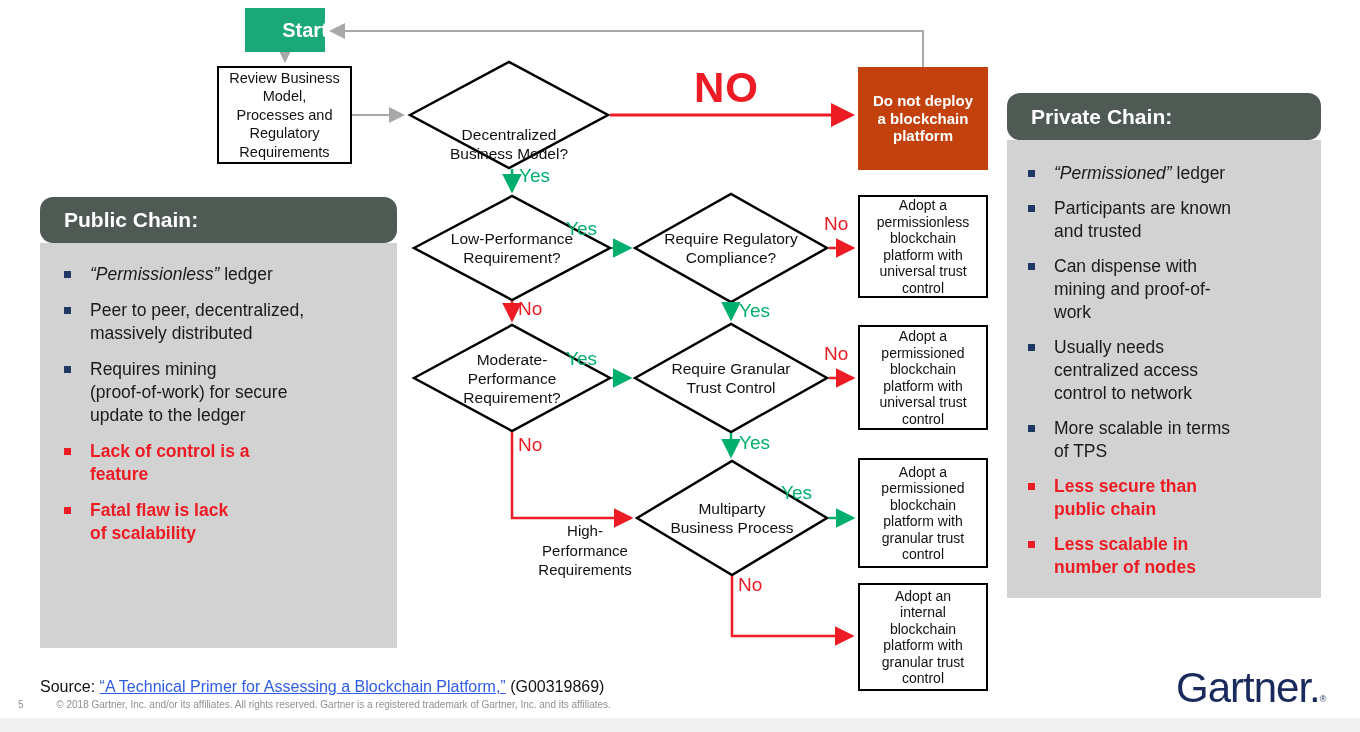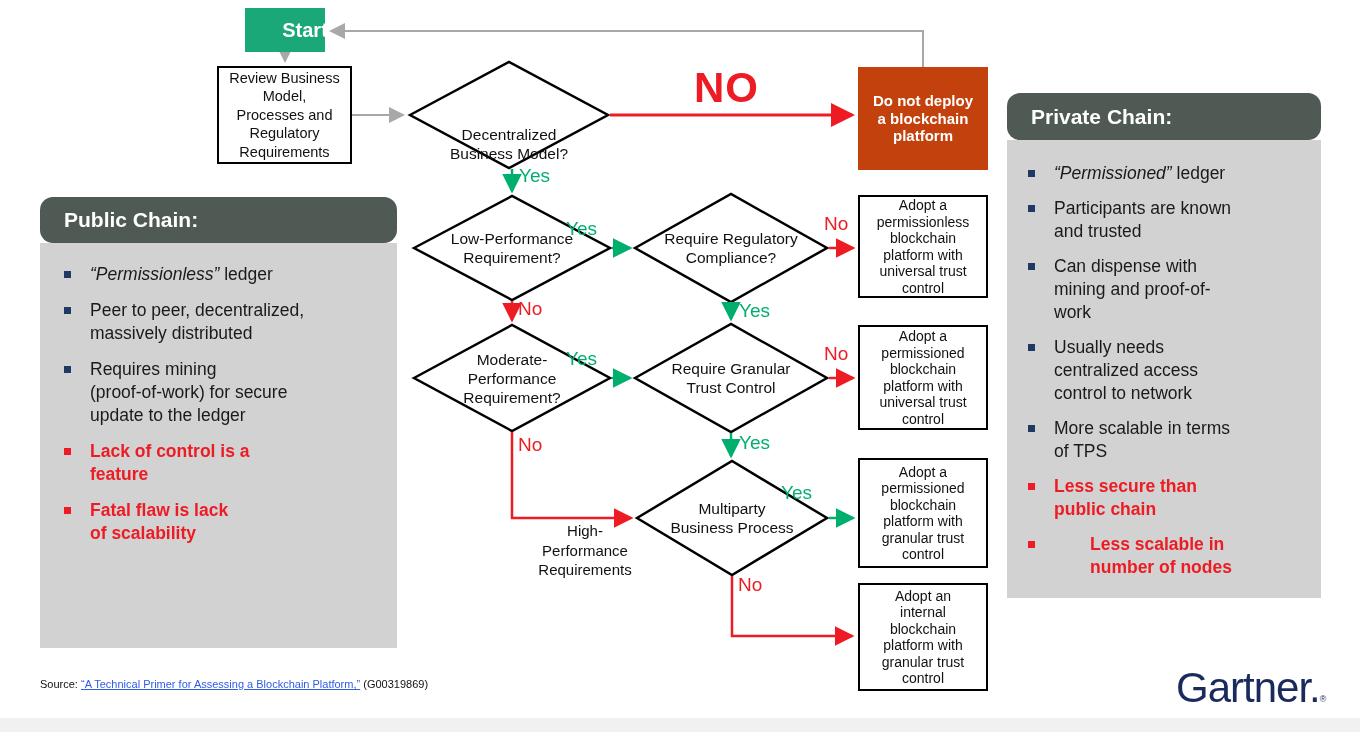--- a/index.html
+++ b/index.html
@@ -21,21 +21,21 @@
   .panel-header { background:#4E5A53; color:#fff; font-weight:bold; font-size:21px; display:flex; align-items:center; padding-left:24px;border-radius:13px; }
   .panel-body { background:#D2D2D2; }
   .panel ul { list-style:none; }
   .panel li { display:flex; margin-bottom:13px; }
   .bullet-sq { flex:0 0 auto; width:7px; height:7px; background:#1F3864; margin:8px 0 0 24px; }
   .panel li .btxt { margin-left:19px; font-size:17.5px; line-height:23px; color:#1a1a1a; white-space:pre-line; }
   .panel li.red .bullet-sq { background:#ED1C24; }
   .panel li.red .btxt { color:#ED1C24; font-weight:bold; }
   .it { font-style:italic; }
 
-  .src-line { position:absolute; left:40px; top:678px; font-size:11px; color:#111; }
+  .src-line { position:absolute; left:40px; top:678px; font-size:16px; color:#111; }
   .src-line a { color:#2F5CE6; text-decoration:underline; }
   .copy-line { position:absolute; left:18px; top:699px; font-size:10px; color:#909090; }
   .copy-line .pgnum { margin-right:30px; }
   .logo { position:absolute; left:1176px; top:664px; font-size:42px; font-weight:normal; color:#1B2A5C; letter-spacing:-1px; }
   .logo .reg { font-size:9px; letter-spacing:0; vertical-align:baseline; }
   .bottom-strip { position:absolute; left:0; top:718px; width:1360px; height:14px; background:#F1F1F2; }
   .hp-note { position:absolute; left:505px; top:521px; width:160px; text-align:center; white-space:pre-line; font-size:15px; line-height:19.5px; color:#111; }
 </style>
 </head>
 <body>
@@ -208,32 +208,36 @@
         <li style="margin-bottom:12px;">
           <span class="bullet-sq" style="margin-left:21px;"></span>
           <span class="btxt">More scalable in terms
 of TPS</span>
         </li>
         <li class="red" style="margin-bottom:12px;">
           <span class="bullet-sq" style="margin-left:21px;"></span>
           <span class="btxt">Less secure than
 public chain</span>
         </li>
-        <li class="red" style="margin-bottom:12px;gap:36px;">
+        <li class="red" style="margin-bottom:12px;">
           <span class="bullet-sq" style="margin-left:21px;"></span>
           <span class="btxt">Less scalable in
 number of nodes</span>
         </li>
       </ul>
     </div>
   </div>
 
   <div class="src-line">
     <span>Source:</span>
     <a href="#">“A Technical Primer for Assessing a Blockchain Platform,”</a>
     <span>(G00319869)</span>
   </div>
+  <div class="copy-line">
+    <span class="pgnum">5</span>
+    <span>© 2018 Gartner, Inc. and/or its affiliates. All rights reserved. Gartner is a registered trademark of Gartner, Inc. and its affiliates.</span>
+  </div>
   <div class="logo">
     <span>Gartner.</span><span class="reg">®</span>
   </div>
 
   <div class="bottom-strip"></div>
 </div>
 
 </body></html>

